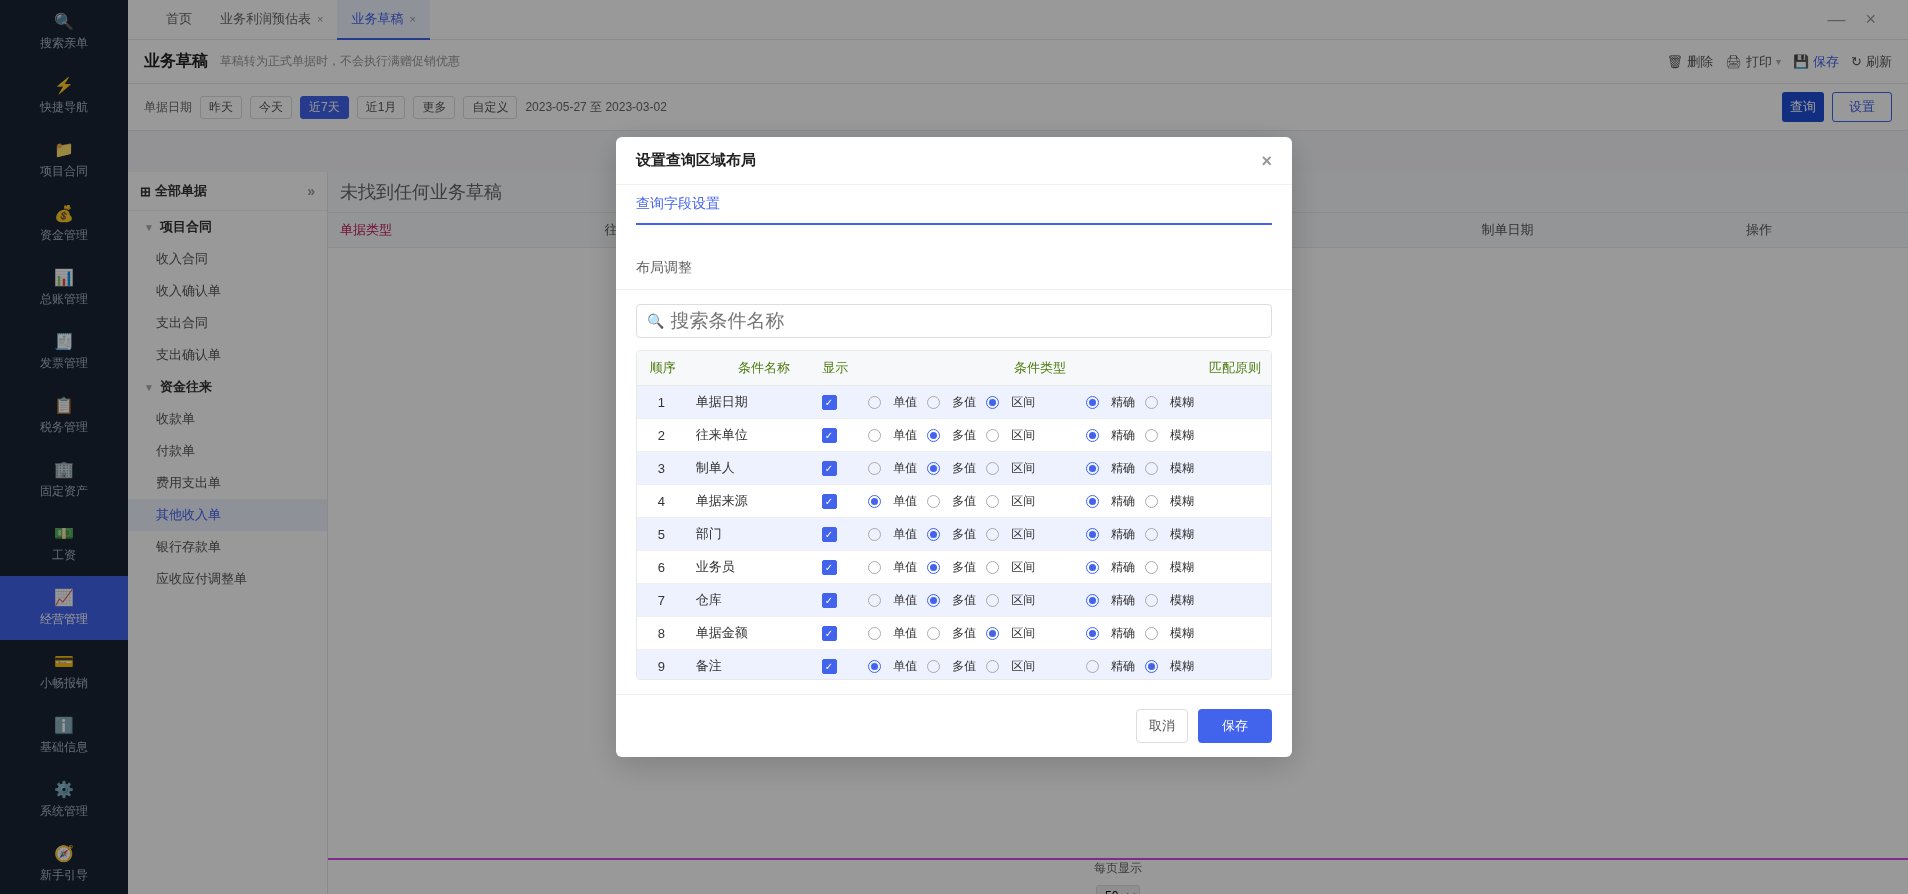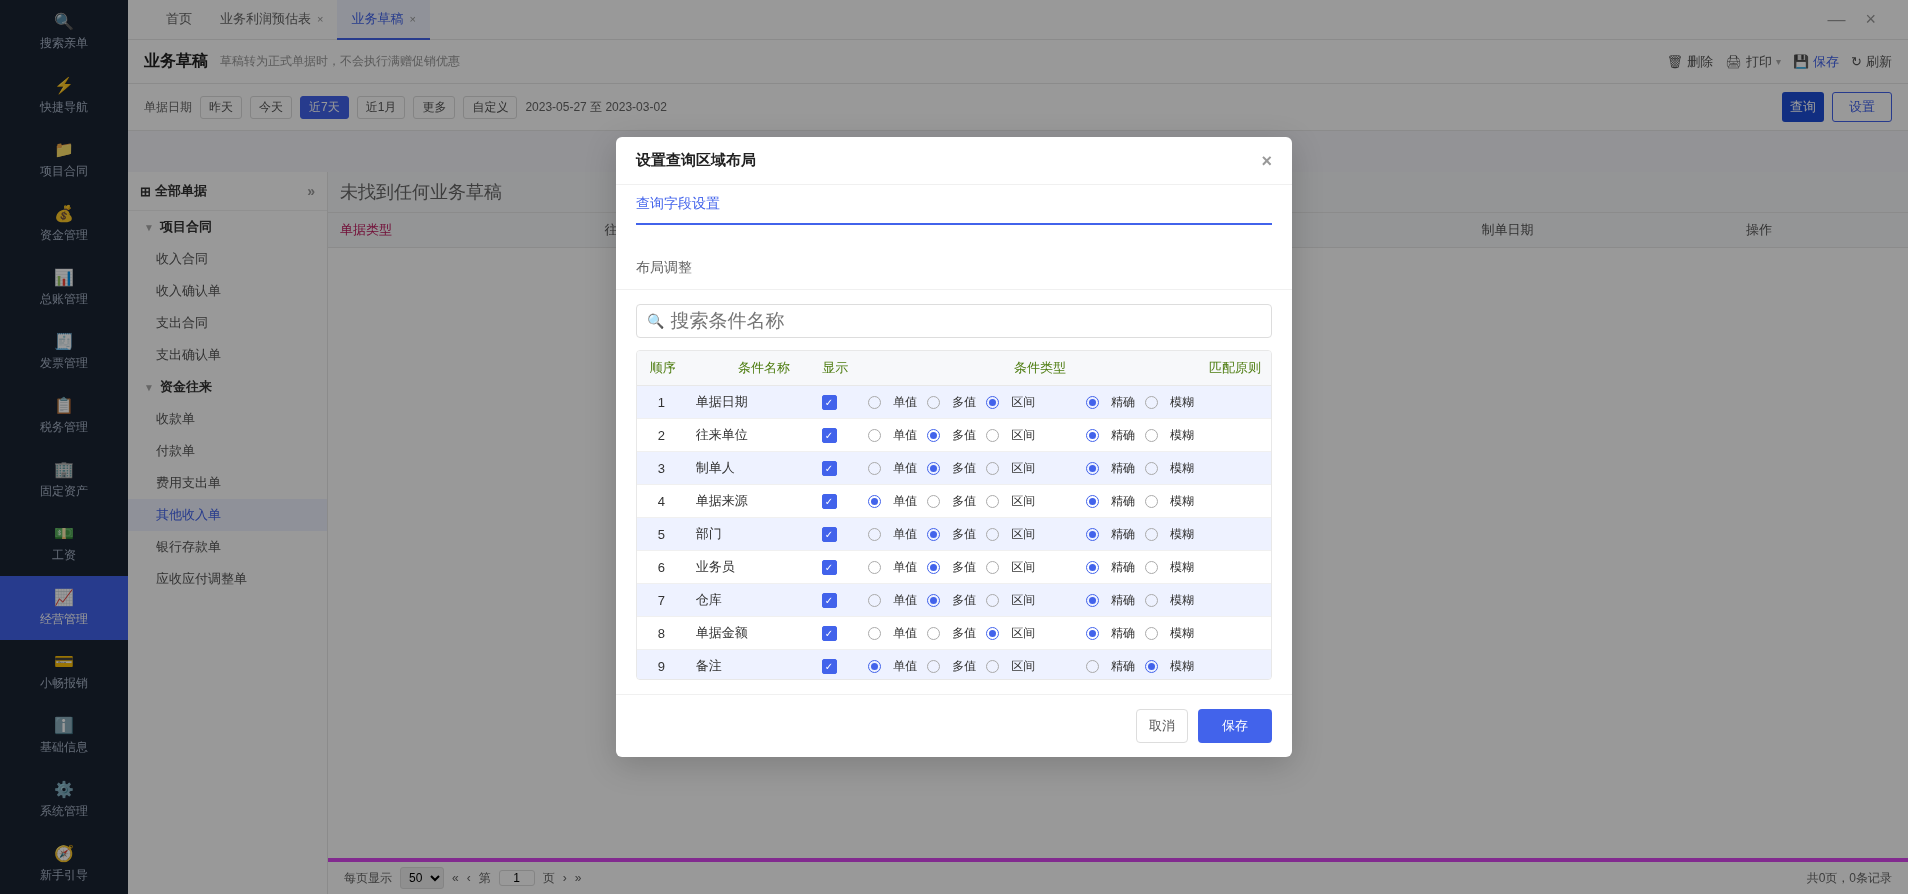--- a/index.html
+++ b/index.html
@@ -85,22 +85,22 @@
 
     
     .main-table-area {
       position: absolute; left: 200px; top: 44px; right: 0; bottom: 0;
       background: #fff; overflow: auto;
     }
 
     
     .bottom-bar {
       position: absolute; bottom: 0; left: 200px; right: 0; height: 36px;
-      background: #fff; border-top: 4px solid #d946ef; display: flex; align-items: center;
-      padding: 0 16px; gap: 8px; font-size: 12px; color: #666;
+      background: #fff; border-top: 2px solid #d946ef; display: flex; align-items: center;
+      padding: 0 16px; gap: 8px; font-size: 12px; color: #666; flex-direction: column;
     }
 
     
     .overlay {
       position: fixed; left: 0; top: 0; right: 0; bottom: 0;
       background: rgba(0,0,0,0.4); z-index: 100;
       display: flex; align-items: center; justify-content: center;
     }
 
     

